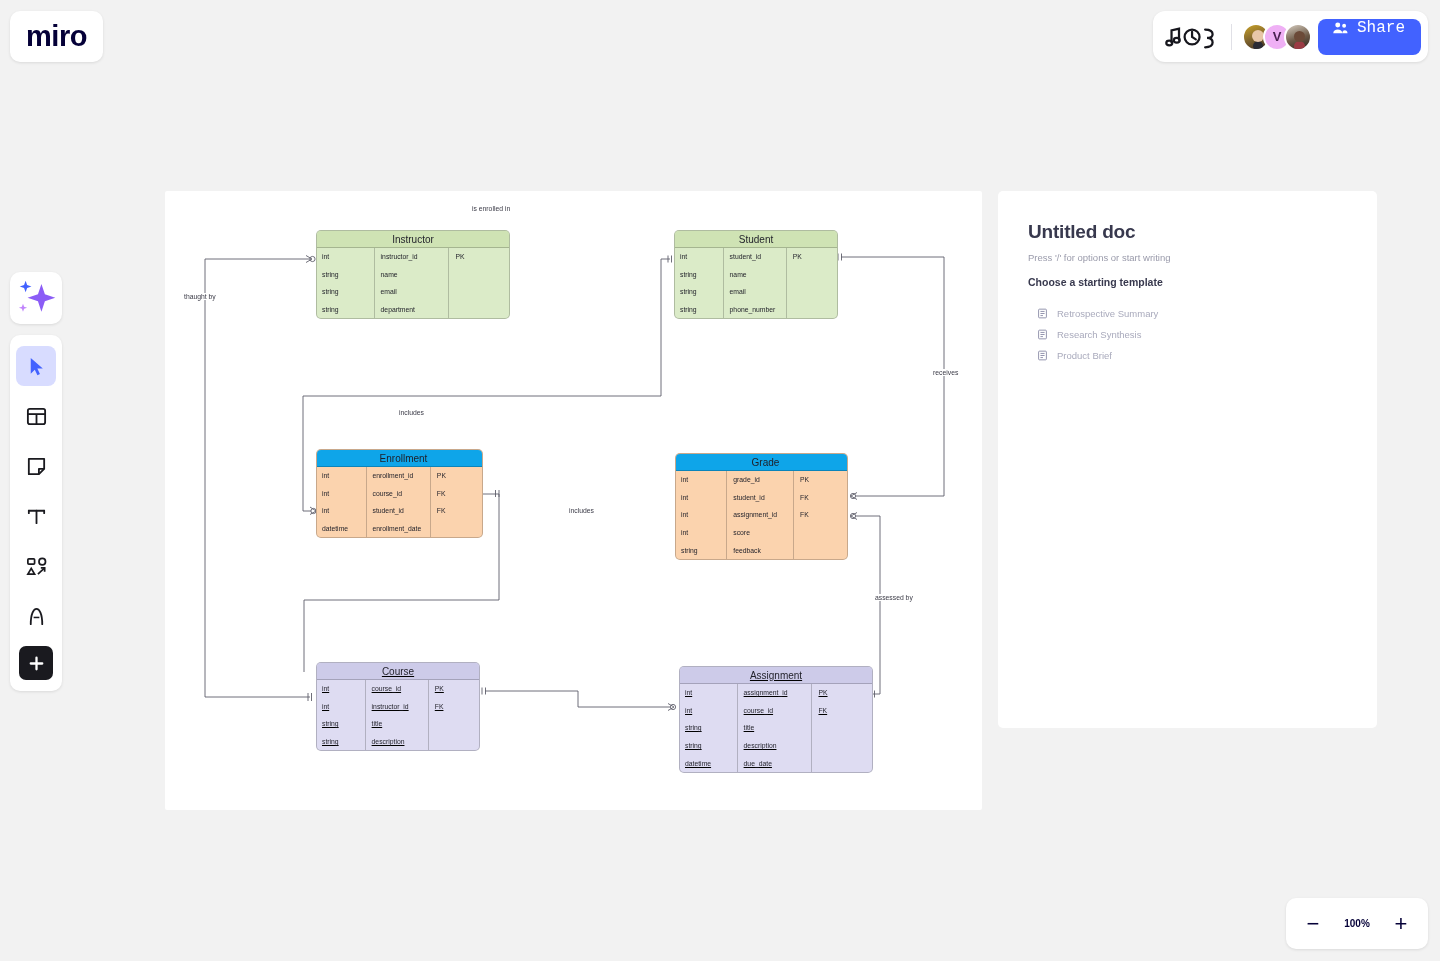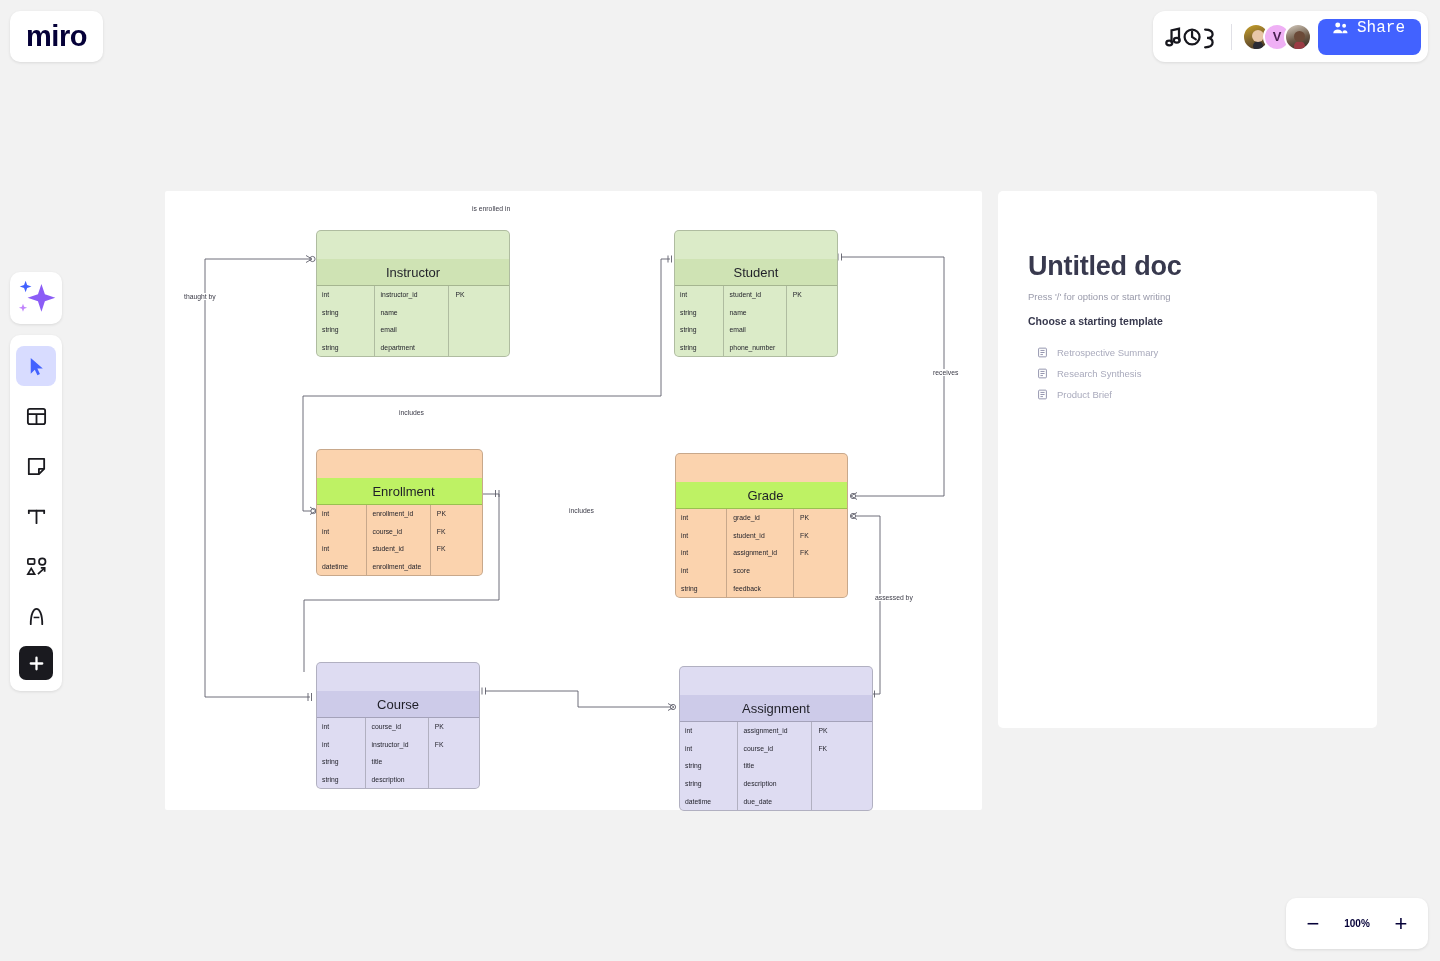--- a/index.html
+++ b/index.html
@@ -97,53 +97,53 @@
 
   
   .board {
     position: absolute; background: #fff; border-radius: 2px;
   }
   #erd-board { left: 165px; top: 191px; width: 817px; height: 619px; }
   #doc-board { left: 998px; top: 191px; width: 379px; height: 537px; border-radius: 5px; }
 
   
   .doc-inner { padding: 30px 30px; }
-  .doc-title { font-size: 27px; font-weight: 700; color: #38394e; letter-spacing: -0.2px; margin-top: 30px; }
+  .doc-title { font-size: 19px; font-weight: 700; color: #38394e; letter-spacing: -0.2px; }
   .doc-hint { font-size: 9.5px; color: #9a9bab; margin-top: 9px; }
   .doc-sub { font-size: 10.5px; font-weight: 700; color: #38394e; margin-top: 13px; }
   .tpl-list { margin-top: 15px; }
   .tpl-item {
     display: flex; align-items: center; gap: 9px;
     padding: 5px 0 5px 9px; cursor: pointer;
   }
   .tpl-item svg { width: 11px; height: 11px; color: #8b8ca7; flex: none; }
   .tpl-label { font-size: 9.5px; color: #a9aabc; }
 
   
   .ertable {
     position: absolute; border-radius: 5px; overflow: hidden;
     border: 1px solid rgba(0,0,0,.20);
   }
   .ertable .thead {
-    height: 27px; display: flex; align-items: center; justify-content: center;
-    font-size: 13px; color: #1f1f28; border-bottom: 1px solid rgba(0,0,0,.20); margin-top: 28px;
+    height: 17px; display: flex; align-items: center; justify-content: center;
+    font-size: 10px; color: #1f1f28; border-bottom: 1px solid rgba(0,0,0,.20);
   }
   .ertable .trow {
     display: flex; height: 17.6px; align-items: center;
     font-size: 6.8px; color: #1f1f28;
   }
   .ertable .c1 { width: 30%; padding-left: 5px; border-right: 1px solid rgba(0,0,0,.20); height:100%; display:flex; align-items:center; }
   .ertable .c2 { width: 39%; padding-left: 6px; border-right: 1px solid rgba(0,0,0,.20); height:100%; display:flex; align-items:center; }
   .ertable .c3 { width: 31%; padding-left: 6px; height:100%; display:flex; align-items:center; }
 
   .t-green  { background: #dbebc8; }
   .t-green  .thead { background: #cfe3b4; }
   .t-orange { background: #fbd3ae; }
-  .t-orange .thead { background: #bef264; padding-left: 8px; }
-  .t-purple { background: #dedcf2; }
+  .t-orange .thead { background: #0ea5e9; padding-left: 8px; }
+  .t-purple { background: #dedcf2; text-decoration: underline; }
   .t-purple .thead { background: #cdcbe9; }
 
   
   #links { position: absolute; left: 0; top: 0; width: 817px; height: 619px; pointer-events: none; }
   #links path, #links line, #links circle { fill: none; stroke: #5f5f6b; stroke-width: 0.9; }
   #links circle { fill: #fff; }
   .link-label {
     position: absolute; font-size: 6.8px; color: #3b3b47;
     background: #fff; padding: 0 3px; white-space: nowrap;
   }

